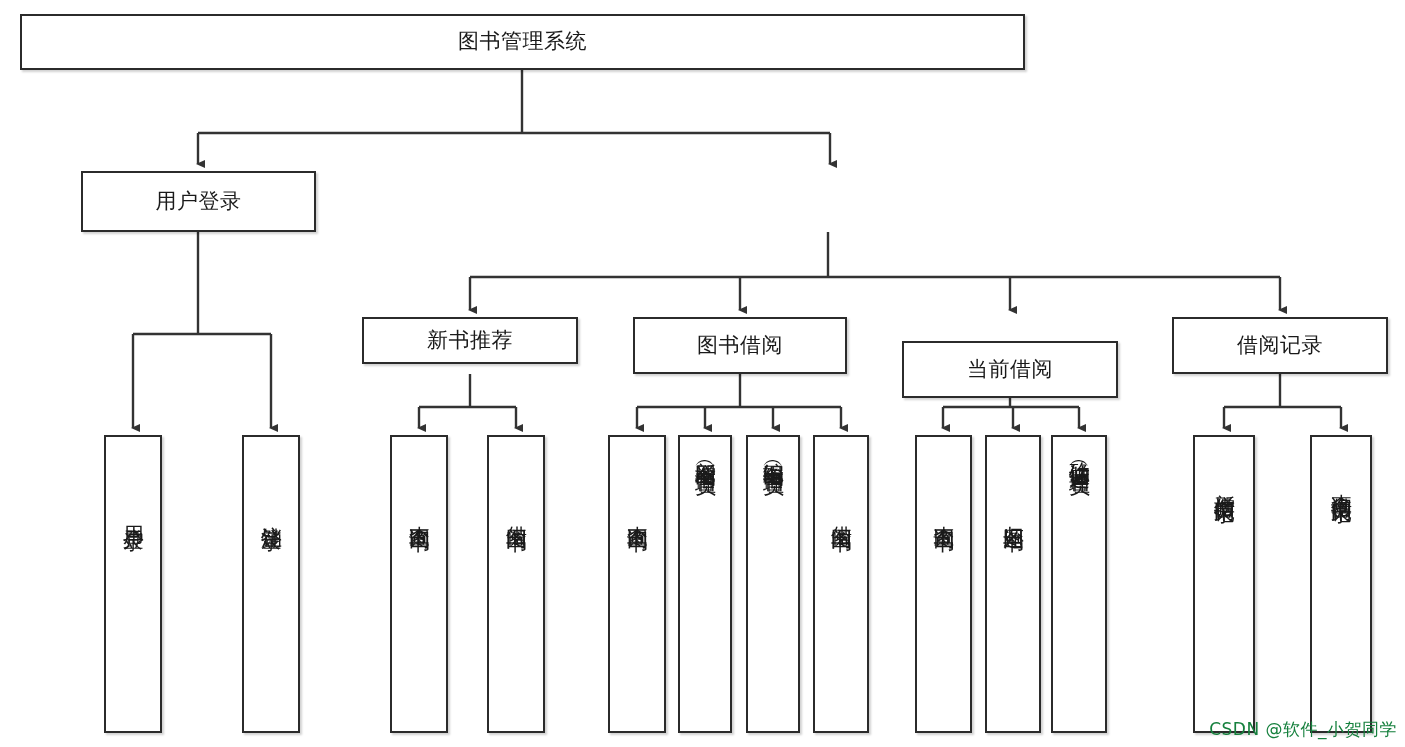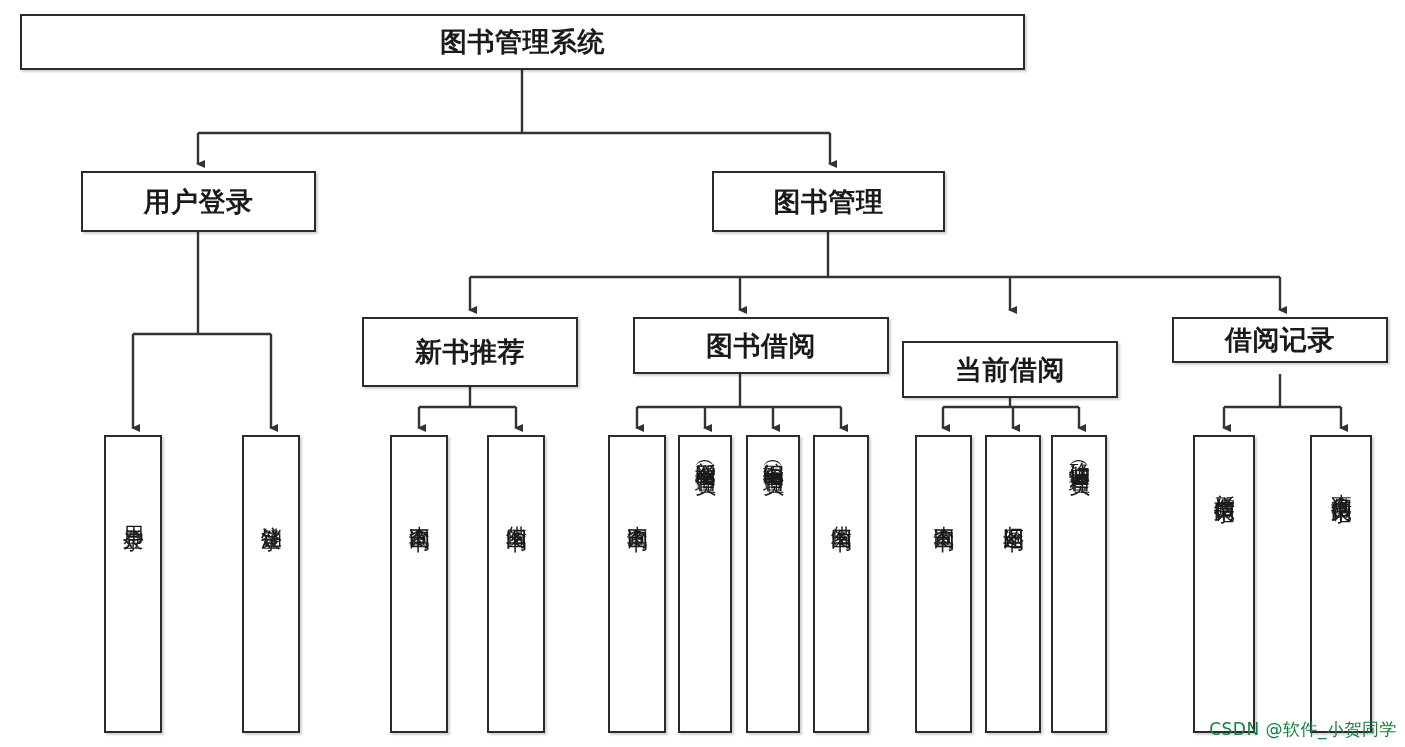--- a/index.html
+++ b/index.html
@@ -30,25 +30,24 @@
     box-sizing: border-box;
     background: #ffffff;
     border: 2px solid #2b2b2b;
     box-shadow: 2px 2px 2px rgba(0,0,0,0.18);
     display: flex;
     align-items: center;
     justify-content: center;
     color: #1a1a1a;
   }
   .node .label-h {
-    font-size: 27px;
+    font-size: 21px;
     line-height: 1.1;
     letter-spacing: 0.5px;
     white-space: nowrap;
-    font-weight: bold;
   }
   .node.vertical {
     align-items: flex-start;
     justify-content: center;
   }
   .node.vertical .label-v {
     writing-mode: vertical-rl;
     text-orientation: upright;
     font-size: 21px;
     letter-spacing: 2px;
@@ -121,34 +120,31 @@
     </g>
   </svg>
 
   <div class="node" style="left:20px; top:14px; width:1005px; height:56px;">
     <span class="label-h">图书管理系统</span>
   </div>
 
   <div class="node" style="left:81px; top:171px; width:235px; height:61px;">
     <span class="label-h">用户登录</span>
   </div>
-  <div class="node" style="left:712px; top:171px; width:233px; height:61px;">
-    <span class="label-h">图书管理</span>
-  </div>
 
-  <div class="node" style="left:362px; top:317px; width:216px; height:70px;">
+  <div class="node" style="left:362px; top:317px; width:216px; height:47px;">
     <span class="label-h">新书推荐</span>
   </div>
-  <div class="node" style="left:633px; top:317px; width:256px; height:57px;">
+  <div class="node" style="left:633px; top:317px; width:214px; height:57px;">
     <span class="label-h">图书借阅</span>
   </div>
   <div class="node" style="left:902px; top:317px; width:216px; height:57px;margin-top:24px;">
     <span class="label-h">当前借阅</span>
   </div>
-  <div class="node" style="left:1172px; top:317px; width:216px; height:46px;">
+  <div class="node" style="left:1172px; top:317px; width:216px; height:57px;">
     <span class="label-h">借阅记录</span>
   </div>
 
   <div class="node vertical" style="left:104px; top:435px; width:58px; height:298px; padding-top:72px;">
     <span class="label-v">用户登录</span>
   </div>
   <div class="node vertical" style="left:242px; top:435px; width:58px; height:298px; padding-top:72px;">
     <span class="label-v">注销登录</span>
   </div>
   <div class="node vertical" style="left:390px; top:435px; width:58px; height:298px; padding-top:72px;">

